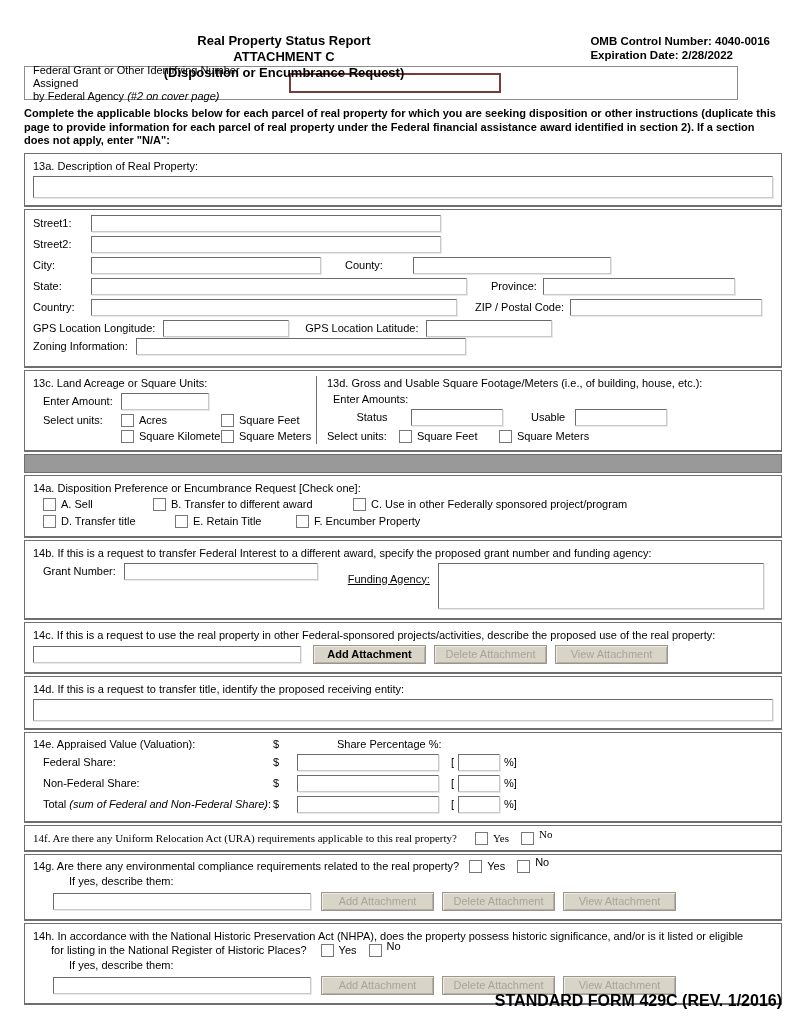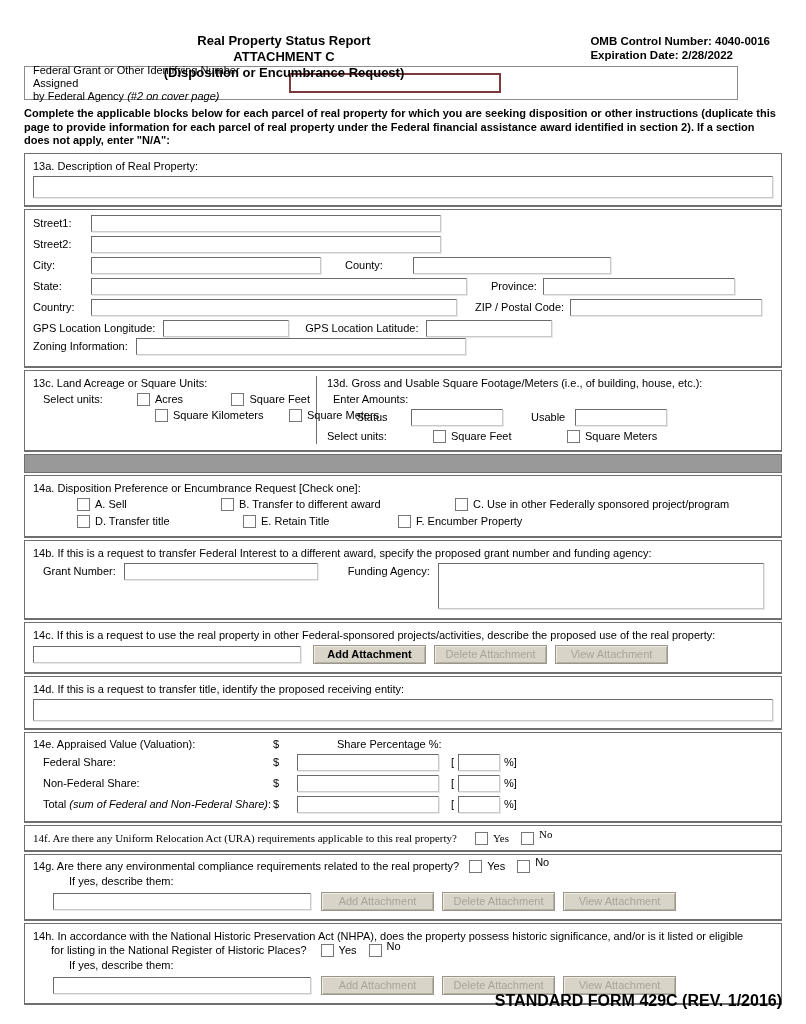--- a/index.html
+++ b/index.html
@@ -102,21 +102,21 @@
 
   
   .cb {
     width: 13px; height: 13px;
     border: 1px solid #777;
     background: #fff;
     display: inline-block;
     vertical-align: middle;
     flex: 0 0 auto;
   }
-  .cb-item { display: flex; align-items: center; gap: 5px; margin-left: 34px; }
+  .cb-item { display: flex; align-items: center; gap: 5px; }
 
   
   .btn {
     height: 19px;
     background: #d8d4c8;
     border: 1px solid #9a968c;
     box-shadow: inset 1px 1px 0 #efece4, inset -1px -1px 0 #b4b0a4;
     font-family: "Liberation Sans", sans-serif;
     font-size: 11px;
     color: #a8a49a;
@@ -209,20 +209,24 @@
     <div class="row">
       <span class="lbl">Zoning Information:</span>
       <span class="fld" style="width:330px; margin-left:8px;"></span>
     </div>
   </div>
 
   <div class="sec" style="padding:5px 0 6px 0;">
     <div class="twocol">
       <div class="col-l" style="padding-left:8px;">
         <div class="sec-title">13c. Land Acreage or Square Units:</div>
+        <div class="row" style="margin-left:10px;">
+          <span class="lbl">Enter Amount:</span>
+          <span class="fld" style="width:88px; margin-left:8px;"></span>
+        </div>
         <div class="row" style="margin-left:10px; margin-bottom:3px;">
           <span class="lbl" style="width:78px;">Select units:</span>
           <span class="cb-item" style="width:100px;">
             <span class="cb"></span>
             <span class="lbl">Acres</span>
           </span>
           <span class="cb-item">
             <span class="cb"></span>
             <span class="lbl">Square Feet</span>
           </span>
@@ -295,21 +299,21 @@
         <span class="lbl">F. Encumber Property</span>
       </span>
     </div>
   </div>
 
   <div class="sec">
     <div class="sec-title">14b. If this is a request to transfer Federal Interest to a different award, specify the proposed grant number and funding agency:</div>
     <div class="row" style="align-items:flex-start; margin-left:10px; margin-bottom:2px;">
       <span class="lbl" style="margin-top:2px;">Grant Number:</span>
       <span class="fld" style="width:194px; margin-left:8px;"></span>
-      <span class="lbl" style="margin-left:30px; margin-top:2px;">Funding Agency:</span>
+      <span class="lbl" style="margin-left:30px; margin-top:10px;text-decoration:underline;">Funding Agency:</span>
       <span class="fld tall" style="width:326px; margin-left:8px;"></span>
     </div>
   </div>
 
   <div class="sec">
     <div class="sec-title">14c. If this is a request to use the real property in other Federal-sponsored projects/activities, describe the proposed use of the real property:</div>
     <div class="row" style="margin-bottom:1px;">
       <span class="fld" style="width:268px;"></span>
       <span class="btn enabled" style="margin-left:12px;">Add Attachment</span>
       <span class="btn" style="margin-left:8px;">Delete Attachment</span>

